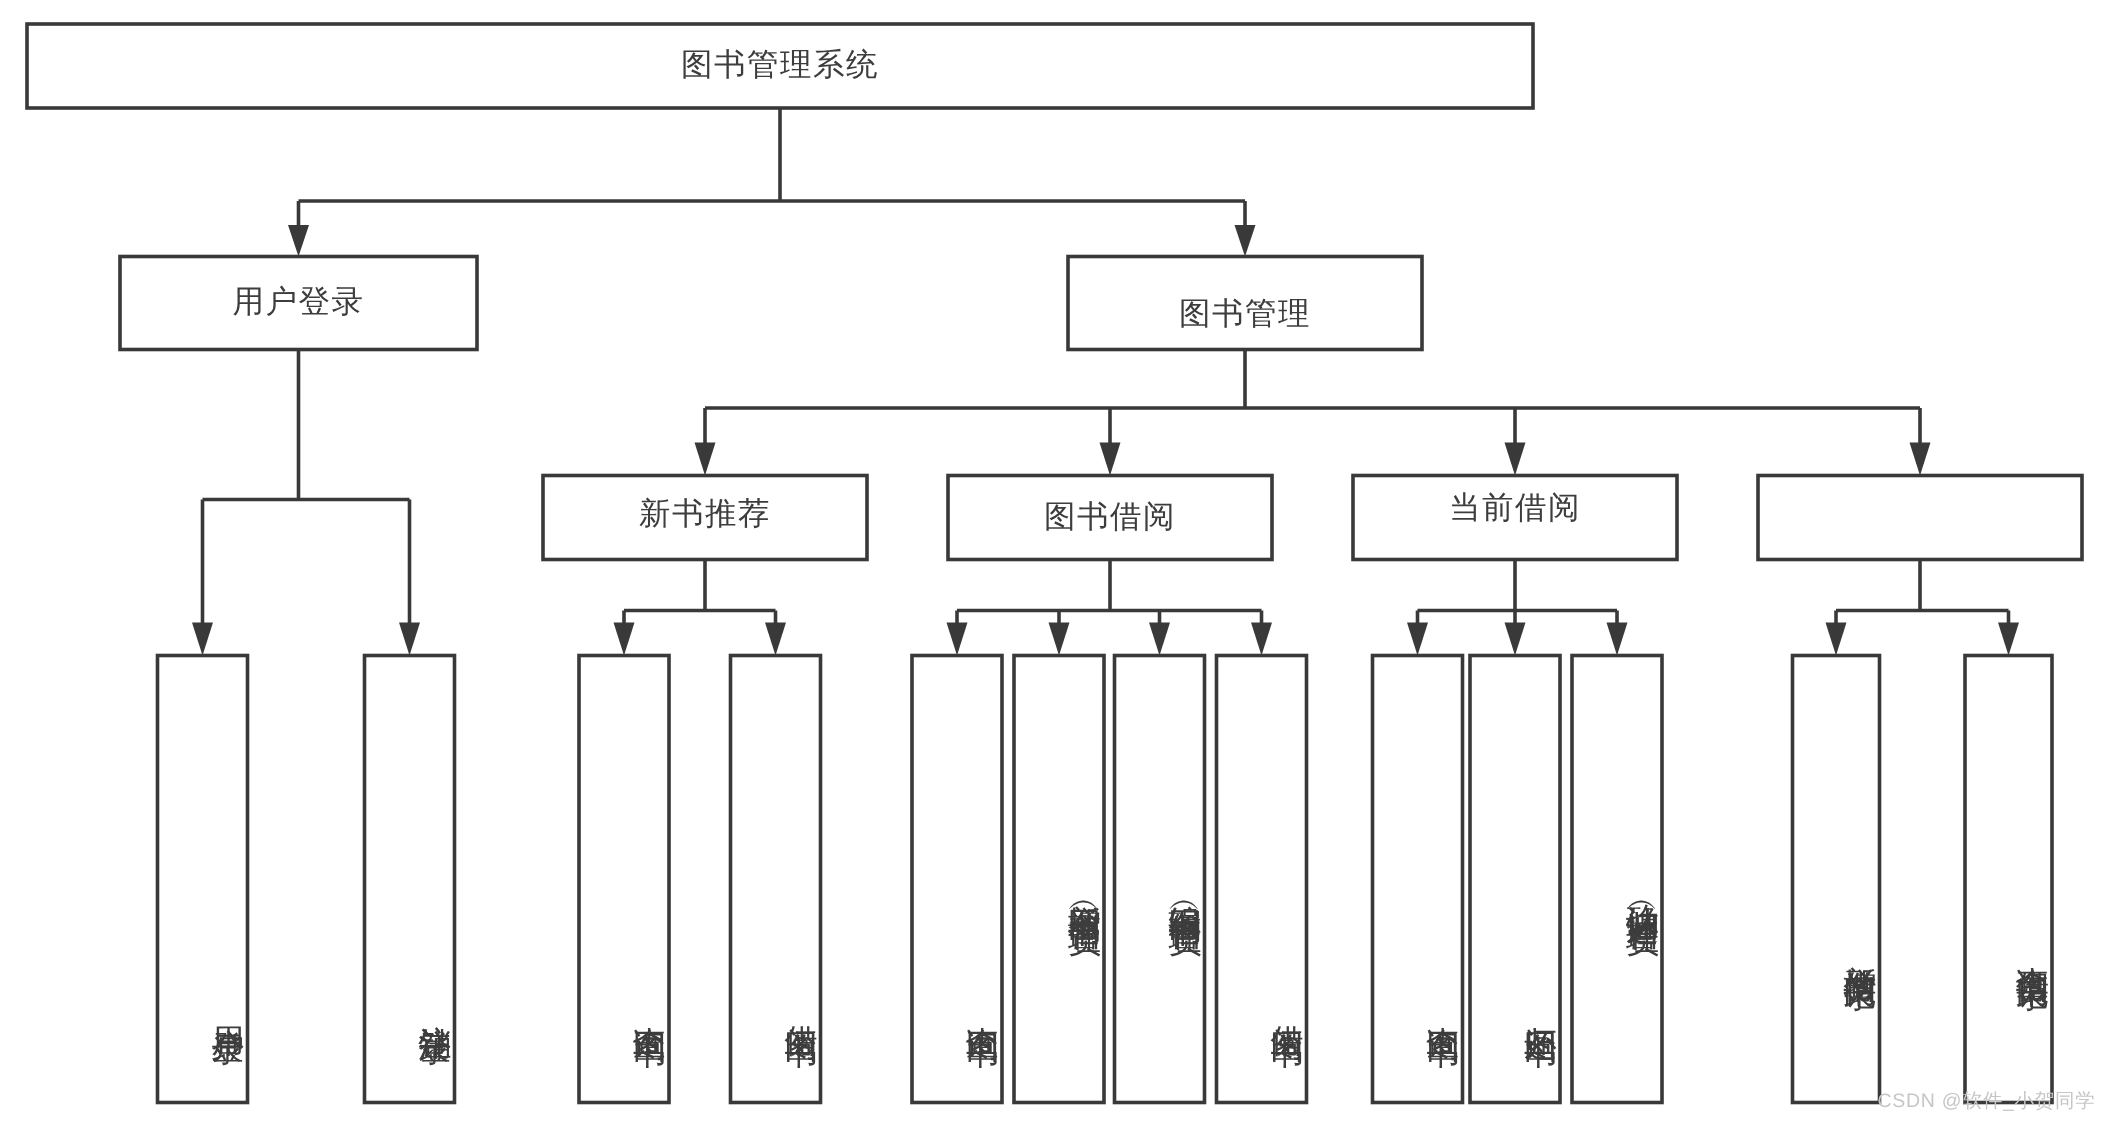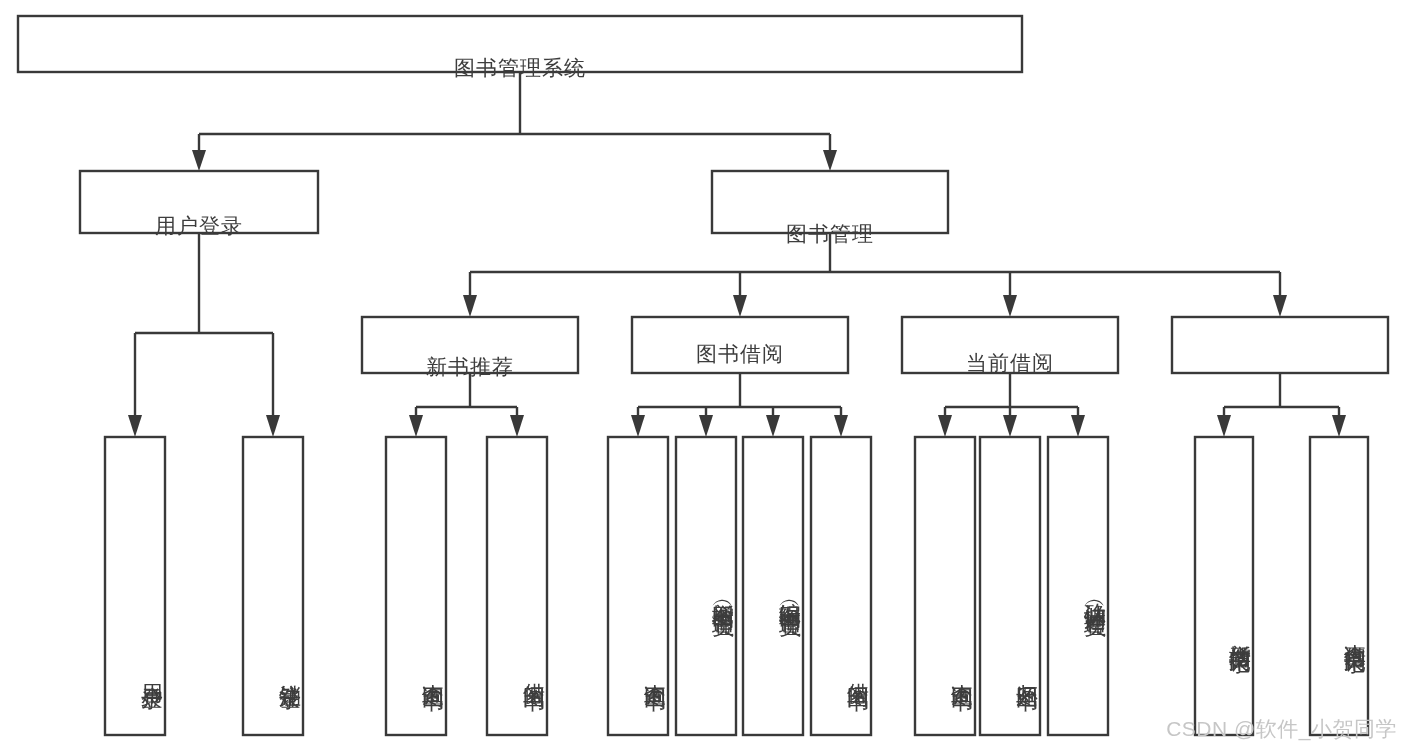--- a/index.html
+++ b/index.html
@@ -47,21 +47,20 @@
     display: flex;
     align-items: center;
     justify-content: center;
     text-align: center;
     color: #3d3d3d;
     font-size: 21px;
     line-height: 1.2;
     letter-spacing: 1px;
     white-space: nowrap;
     pointer-events: none;
-    margin-top: 24px;
   }
   
   .label-v {
     position: absolute;
     display: flex;
     align-items: flex-start;
     justify-content: center;
     color: #3d3d3d;
     font-size: 22px;
     line-height: 1.18;
@@ -69,21 +68,21 @@
     text-orientation: upright;
     letter-spacing: 2px;
     white-space: nowrap;
     overflow: hidden;
     pointer-events: none;
   }
   .watermark {
     position: absolute;
     right: 8px;
     bottom: 4px;
-    font-size: 21px;
+    font-size: 13px;
     color: #c6c6c6;
     letter-spacing: 0.5px;
     white-space: nowrap;
     font-family: "Liberation Sans", "DejaVu Sans", sans-serif;
   }
 </style>
 </head>
 <body>
 
 <div id="diagram-root">
@@ -180,21 +179,21 @@
   </svg>
 
   <div class="label-h" style="left:18px; top:16px; width:1004px; height:56px;">图书管理系统</div>
 
   <div class="label-h" style="left:80px; top:171px; width:238px; height:62px;">用户登录</div>
 
   <div class="label-h" style="left:712px; top:171px; width:236px; height:78px;">图书管理</div>
 
   <div class="label-h" style="left:362px; top:317px; width:216px; height:56px;font-family:Liberation Mono, monospace;">新书推荐</div>
 
-  <div class="label-h" style="left:632px; top:302px; width:216px; height:56px;">图书借阅</div>
+  <div class="label-h" style="left:632px; top:317px; width:216px; height:56px;">图书借阅</div>
 
   <div class="label-h" style="left:902px; top:317px; width:216px; height:44px;">当前借阅</div>
 
 
   <div class="label-v" style="left:105px; top:437px; width:60px; height:298px; padding-top:84px;">用户登录</div>
 
   <div class="label-v" style="left:243px; top:437px; width:60px; height:298px; padding-top:84px;">注销登录</div>
 
   <div class="label-v" style="left:386px; top:437px; width:60px; height:298px; padding-top:84px;">查询图书</div>
 

